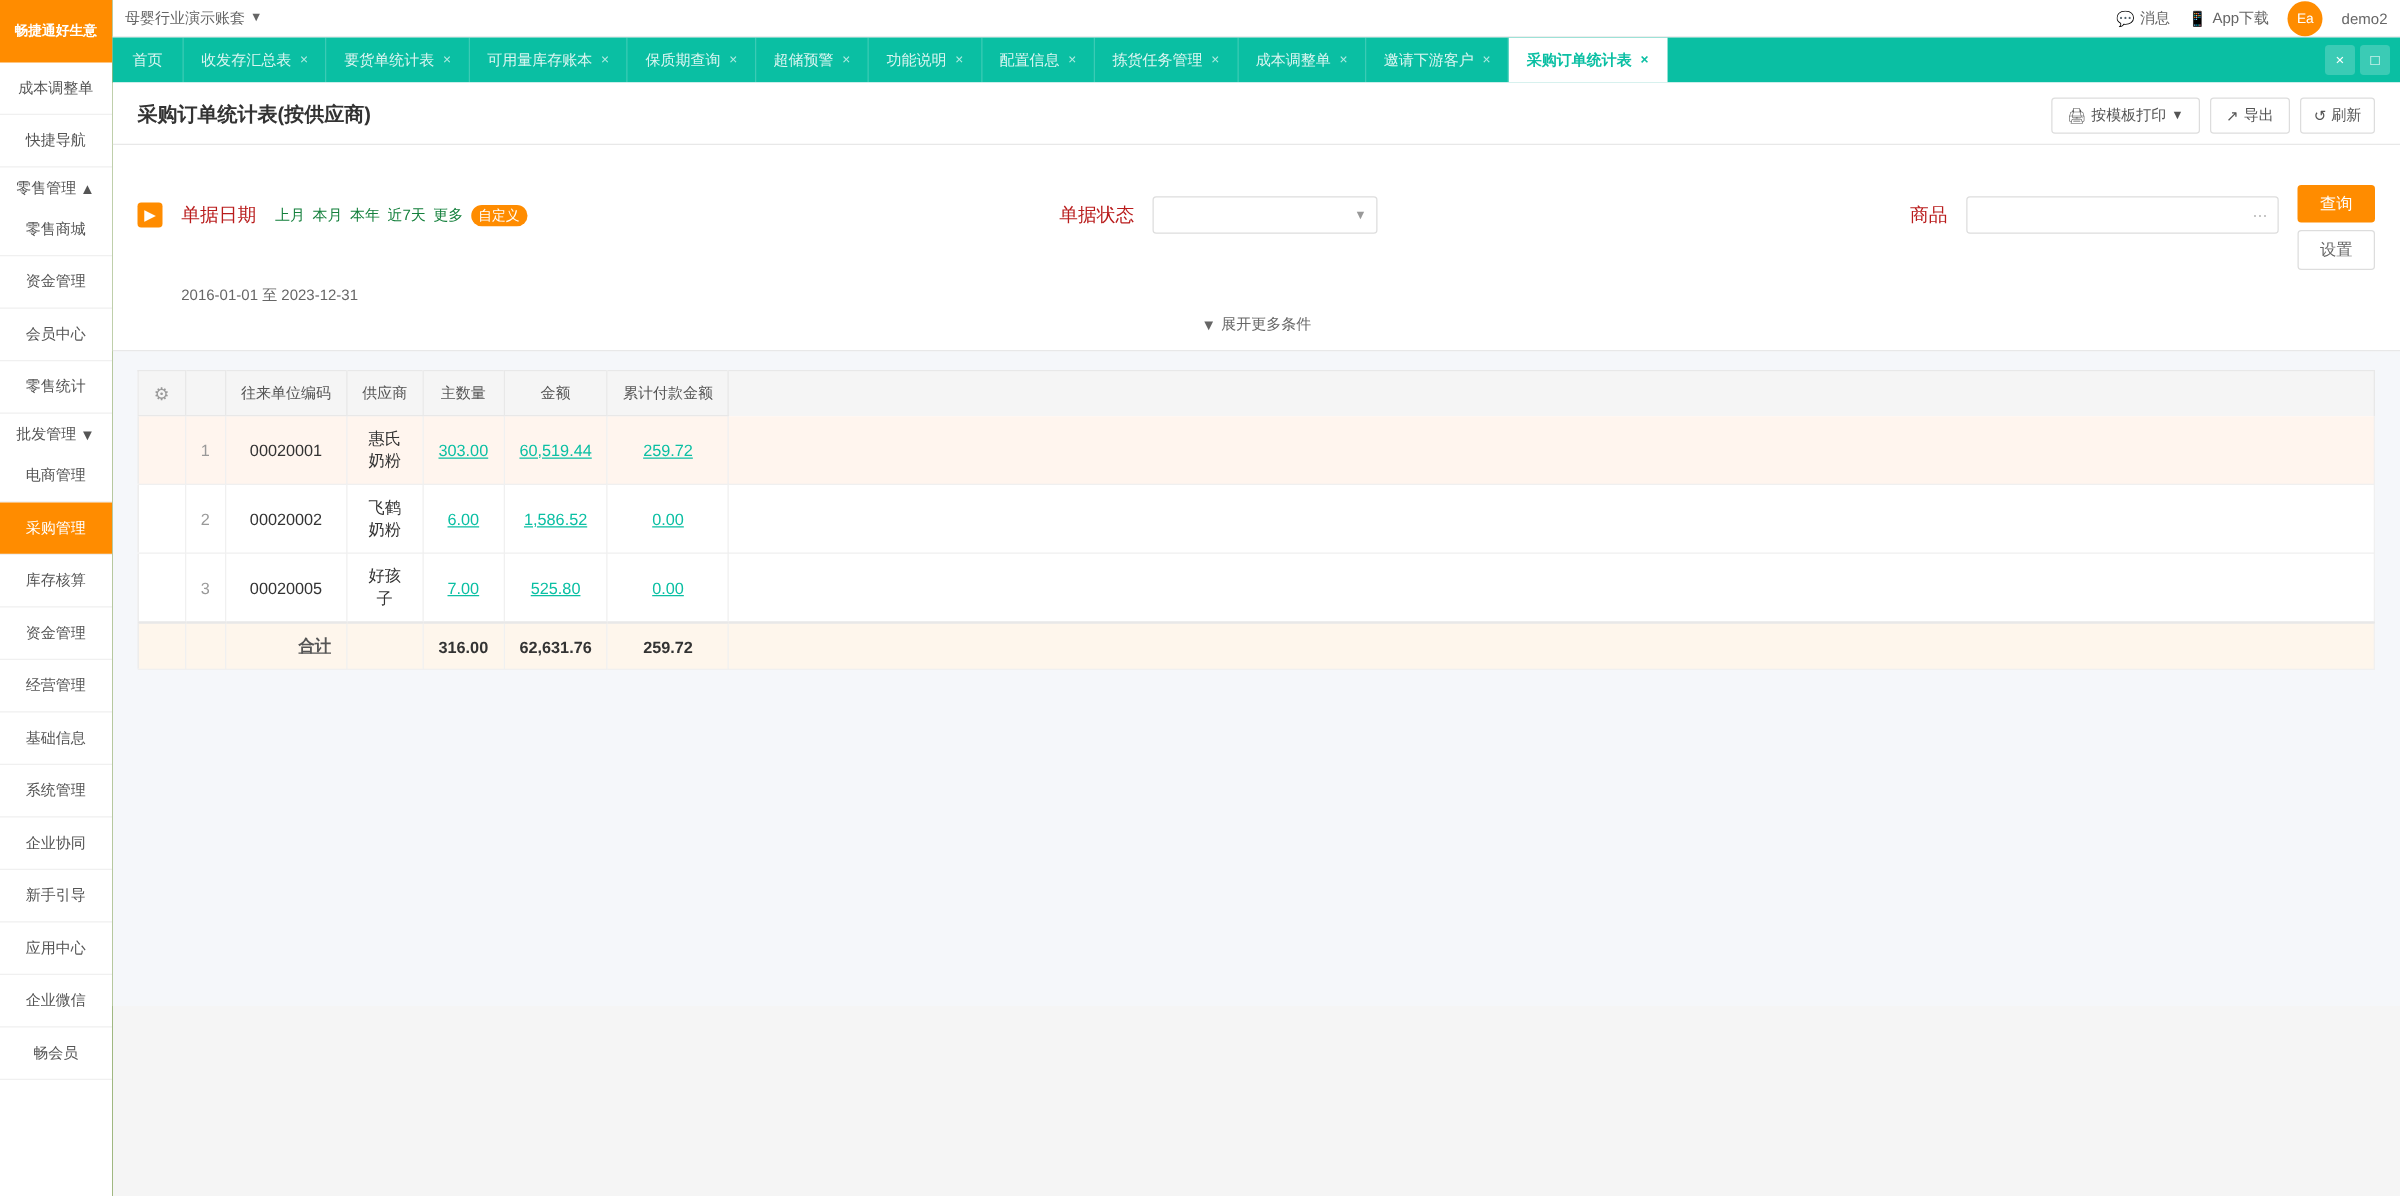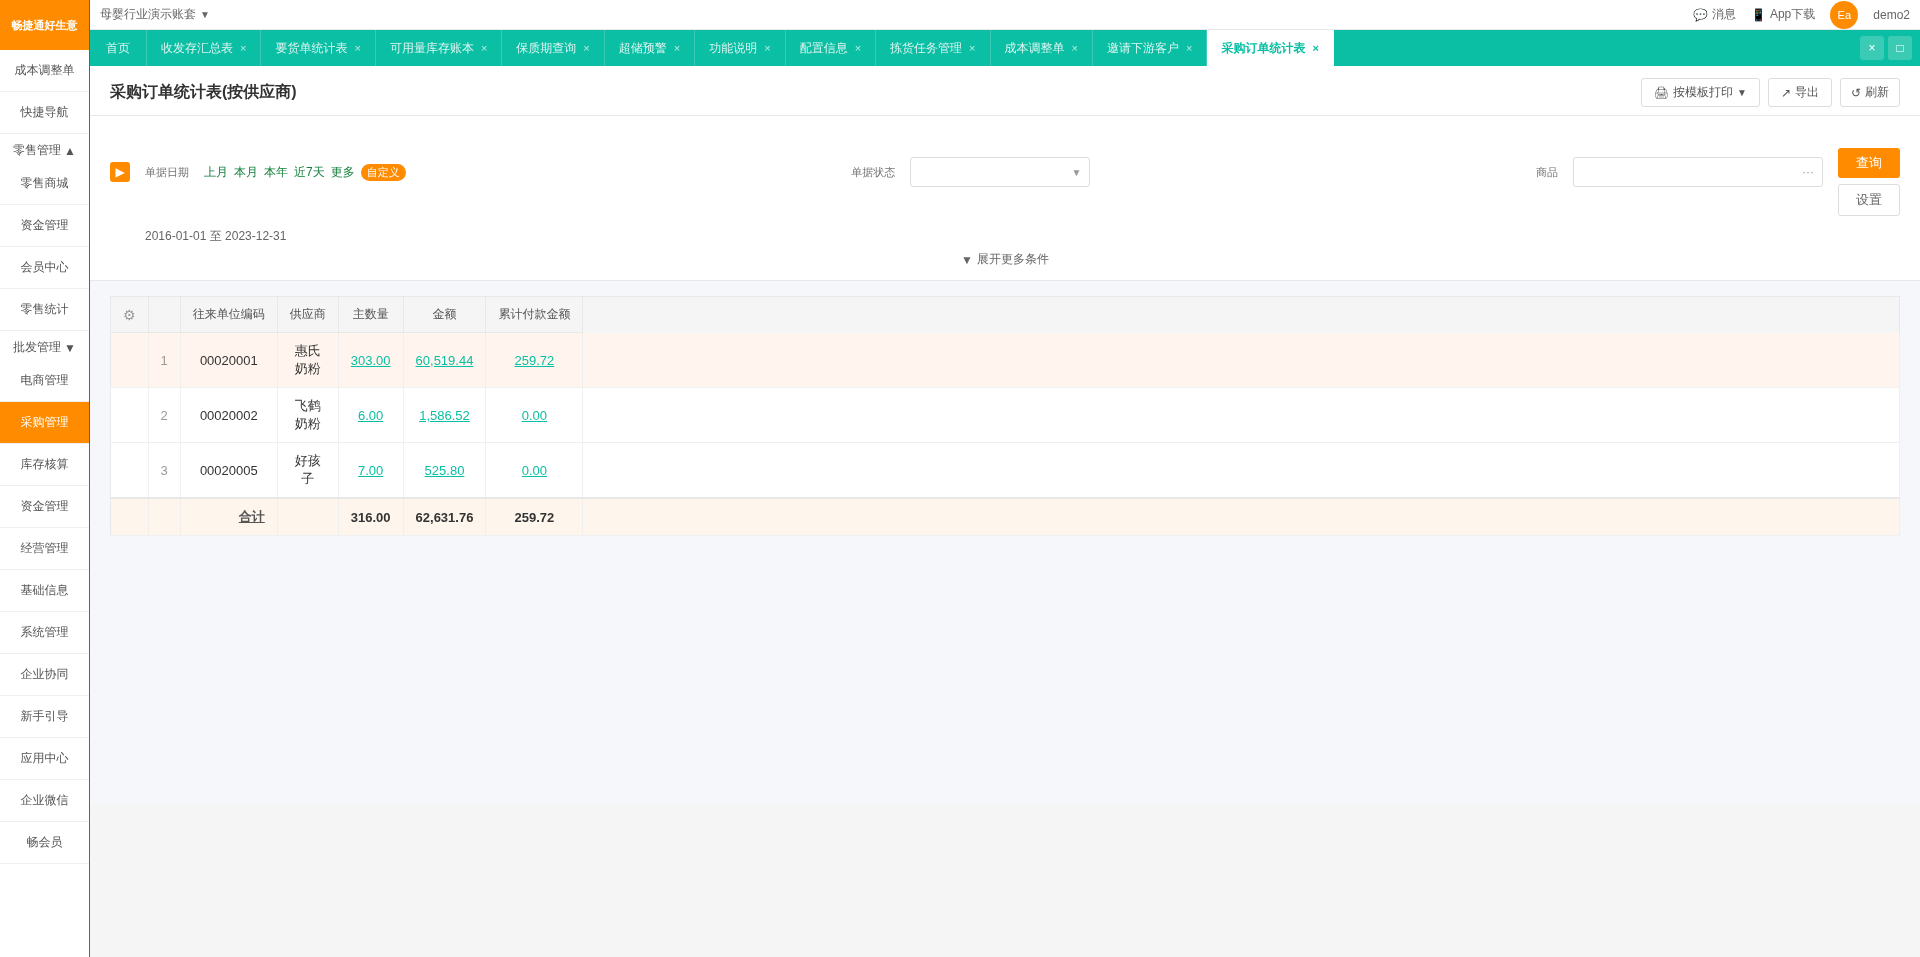--- a/index.html
+++ b/index.html
@@ -43,21 +43,21 @@
     .page-title { font-size: 16px; font-weight: bold; color: #333; }
     .page-actions { display: flex; align-items: center; gap: 8px; }
     .btn-print { display: flex; align-items: center; gap: 4px; padding: 5px 12px; border: 1px solid #ddd; border-radius: 3px; background: #fff; font-size: 12px; color: #555; cursor: pointer; }
     .btn-export { display: flex; align-items: center; gap: 4px; padding: 5px 12px; border: 1px solid #ddd; border-radius: 3px; background: #fff; font-size: 12px; color: #555; cursor: pointer; }
     .btn-refresh { display: flex; align-items: center; gap: 4px; padding: 5px 10px; border: 1px solid #ddd; border-radius: 3px; background: #fff; font-size: 12px; color: #555; cursor: pointer; }
 
     
     .filter-area { background: #fff; padding: 12px 20px; border-bottom: 1px solid #e8e8e8; flex-shrink: 0; }
     .filter-row { display: flex; align-items: center; gap: 15px; margin-bottom: 8px; }
     .filter-toggle { width: 20px; height: 20px; background: #ff8c00; color: white; border-radius: 3px; display: flex; align-items: center; justify-content: center; cursor: pointer; font-size: 12px; }
-    .filter-label { font-size: 11px; color: #737373; white-space: nowrap; }
+    .filter-label { font-size: 15px; color: #b91c1c; white-space: nowrap; }
     .filter-date-shortcuts { display: flex; gap: 6px; align-items: center; }
     .filter-shortcut { font-size: 12px; color: #15803d; cursor: pointer; }
     .filter-badge { padding: 1px 6px; background: #ff8c00; color: white; border-radius: 10px; font-size: 11px; }
     .filter-date-range { font-size: 12px; color: #666; margin-top: 12px; margin-left: 35px; }
     .filter-select { height: 30px; border: 1px solid #ddd; border-radius: 3px; padding: 0 8px; font-size: 12px; color: #666; min-width: 180px; background: #fff; cursor: pointer; display: flex; align-items: center; justify-content: space-between; }
     .filter-input { height: 30px; border: 1px solid #ddd; border-radius: 3px; padding: 0 8px; font-size: 12px; color: #666; min-width: 200px; background: #fff; display: flex; align-items: center; justify-content: space-between; }
     .filter-input-dots { color: #999; cursor: pointer; }
     .filter-expand { display: flex; align-items: center; justify-content: center; gap: 4px; font-size: 12px; color: #666; cursor: pointer; margin-top: 6px; }
     .btn-query { padding: 6px 18px; background: #ff8c00; color: white; border: none; border-radius: 3px; font-size: 13px; cursor: pointer; margin-top: 20px; }
     .btn-settings { padding: 6px 14px; background: #fff; color: #666; border: 1px solid #ddd; border-radius: 3px; font-size: 13px; cursor: pointer; margin-top: 6px; }

